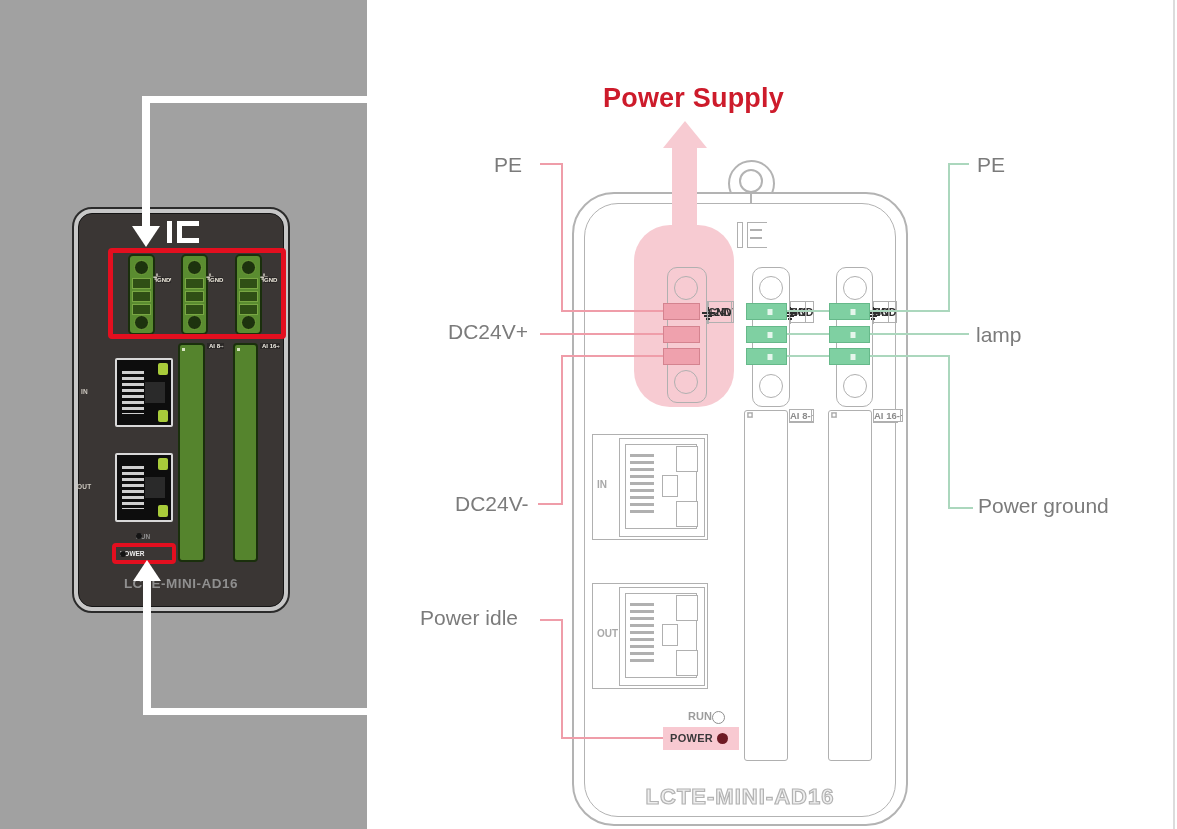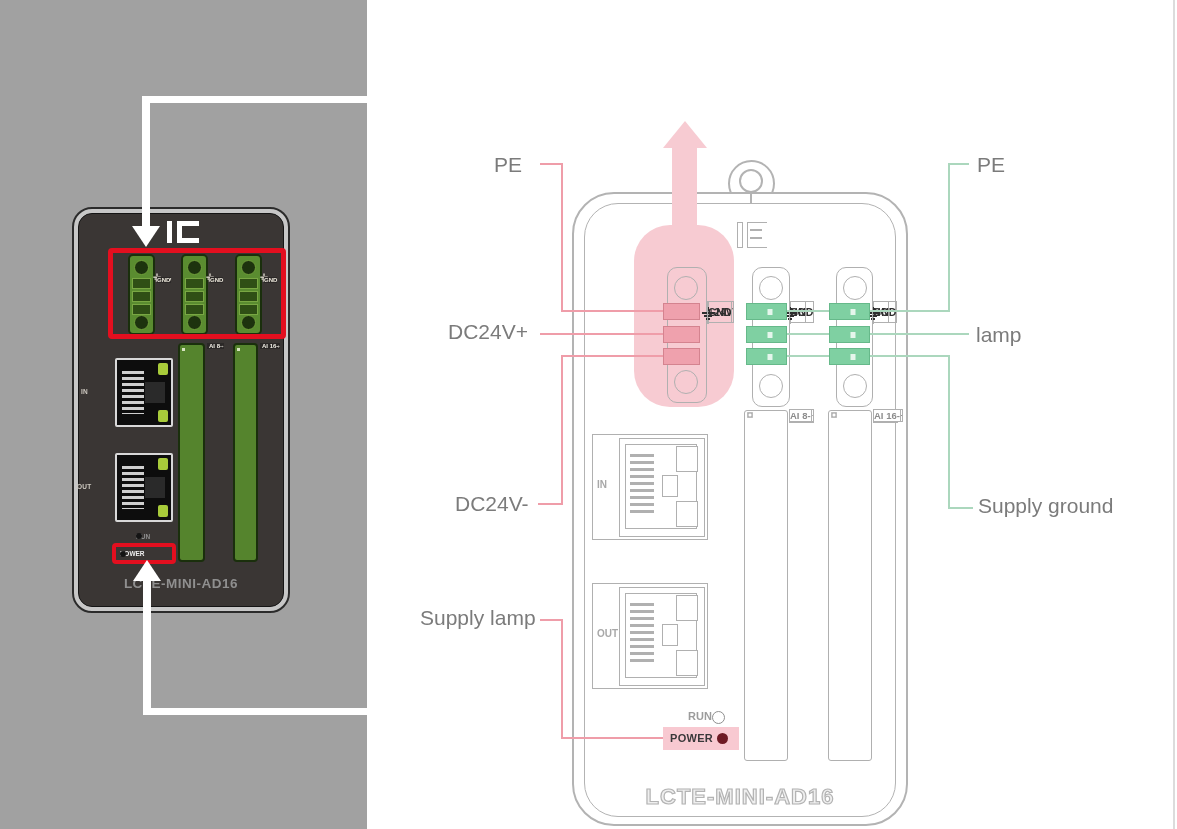--- a/index.html
+++ b/index.html
@@ -406,20 +406,21 @@
     </div>
     <div class="red-box rb2">
       <div class="ppower">
         <span class="txt">POWER</span>
         <span class="dotdark"></span>
       </div>
     </div>
     <div class="pmodel">LCTE-MINI-AD16</div>
   </div>
 
+  <div class="ps-title">Power Supply</div>
   <div class="arrow-head"></div>
   <div class="arrow-shaft"></div>
 
   <div class="ear-outer"></div>
   <div class="ear-inner"></div>
   <div class="dev-outer"></div>
   <div class="dev-inner"></div>
   <div class="ear-stem"></div>
   <div class="dlogo">
     <span class="bar"></span>
@@ -683,17 +684,17 @@
   <div class="drun-circle"></div>
   <div class="dpower">
     <span class="txt">POWER</span>
     <span class="dot"></span>
   </div>
   <div class="dmodel">LCTE-MINI-AD16</div>
 
   <div class="cl cl-pe-left">PE</div>
   <div class="cl cl-dc24v-plus">DC24V+</div>
   <div class="cl cl-dc24v-minus">DC24V-</div>
-  <div class="cl cl-power-lamp">Supply lamp</div>
+  <div class="cl cl-power-lamp">Power idle</div>
   <div class="cl cl-pe-right">PE</div>
   <div class="cl cl-idle">lamp</div>
-  <div class="cl cl-signal-ground">Supply ground</div>
+  <div class="cl cl-signal-ground">Power ground</div>
 </div>
 
 </body></html>

